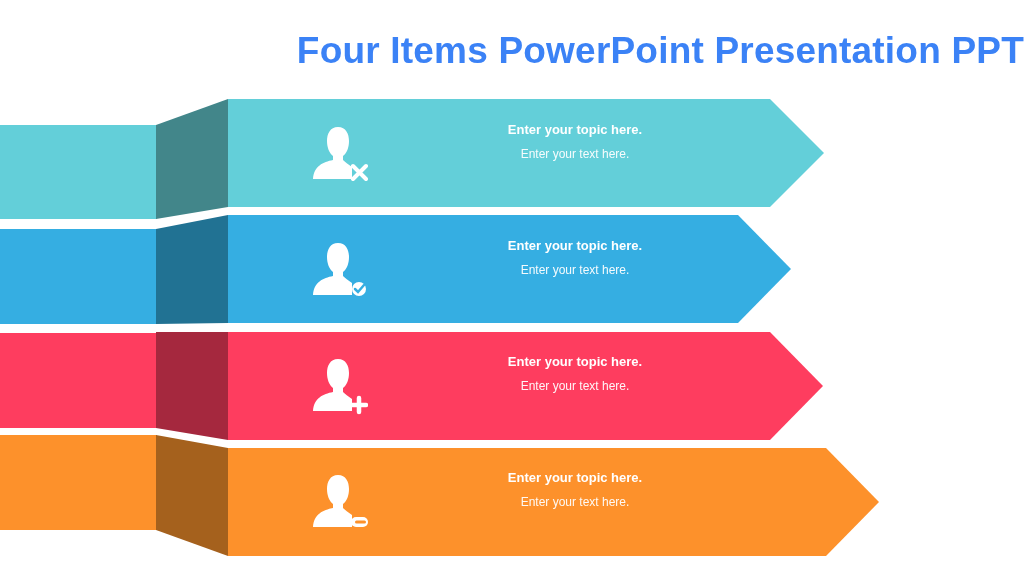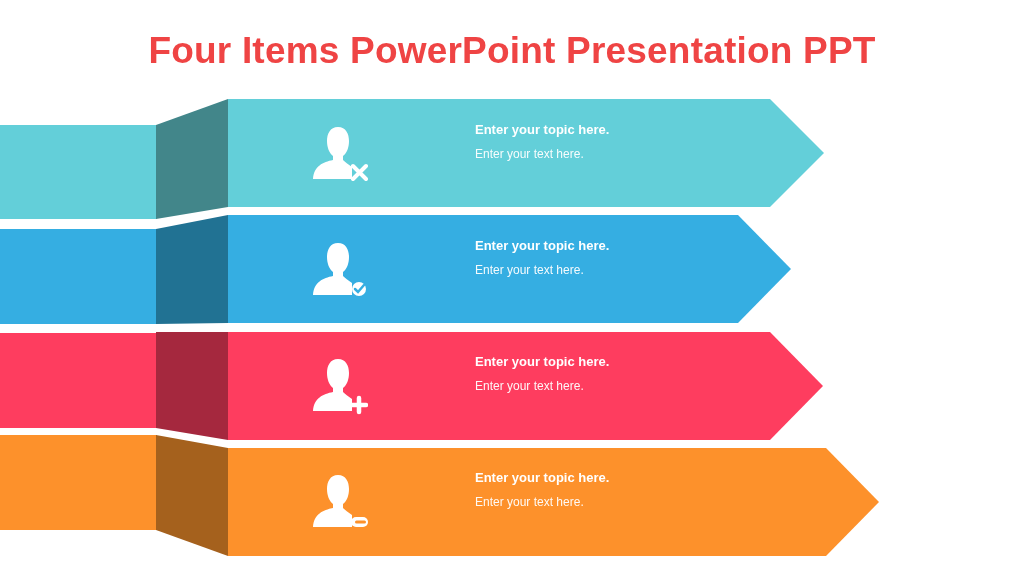--- a/index.html
+++ b/index.html
@@ -1,26 +1,26 @@
 <!DOCTYPE html>
 <html><head>
   <meta charset="utf-8">
   <style>
     html, body { margin: 0; padding: 0; }
     body {
       width: 1024px; height: 576px; overflow: hidden; background: #ffffff;
       position: relative; font-family: "Liberation Sans", sans-serif;
     }
     .title {
-      position: absolute; left: 0; top: 30px; width: 1024px; text-align: center;
-      font-size: 37px; font-weight: bold; color: #ef4444; letter-spacing: 0.2px;
+      position: absolute; left: 0; top: 30px; width: 1024px; text-align: right;
+      font-size: 37px; font-weight: bold; color: #3b82f6; letter-spacing: 0.2px;
     }
     svg.bands { position: absolute; left: 0; top: 0; }
     .icon { position: absolute; width: 60px; height: 60px; }
-    .text-block { position: absolute; width: 200px; text-align: left; color: #ffffff; }
+    .text-block { position: absolute; width: 200px; text-align: center; color: #ffffff; }
     .topic { font-size: 13px; font-weight: bold; line-height: 16px; }
     .body-text { font-size: 12px; line-height: 16px; margin-top: 8px; opacity: 0.95; }
   </style>
 </head>
 <body>
 
 <div class="title">Four Items PowerPoint Presentation PPT</div>
 
 <svg class="bands" width="1024" height="576" viewBox="0 0 1024 576">
 

